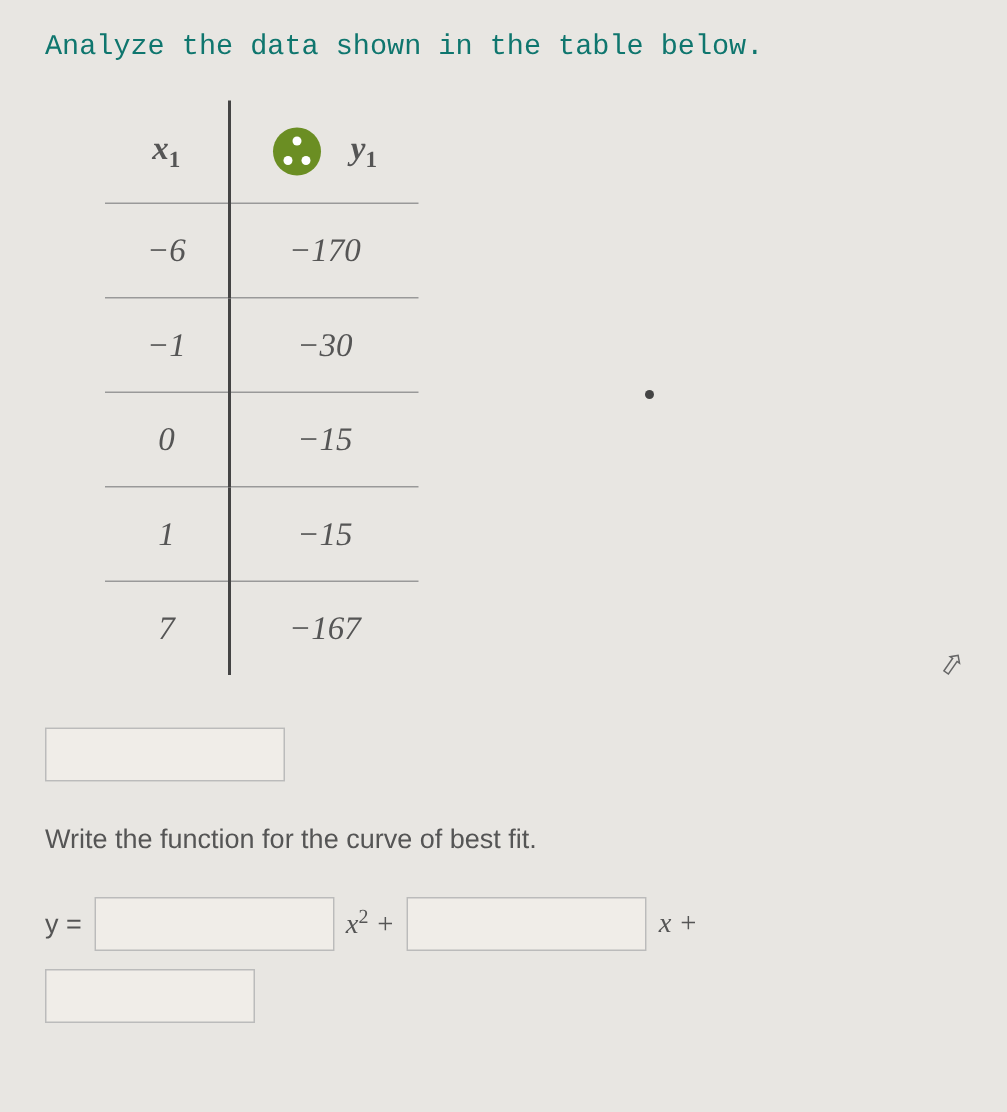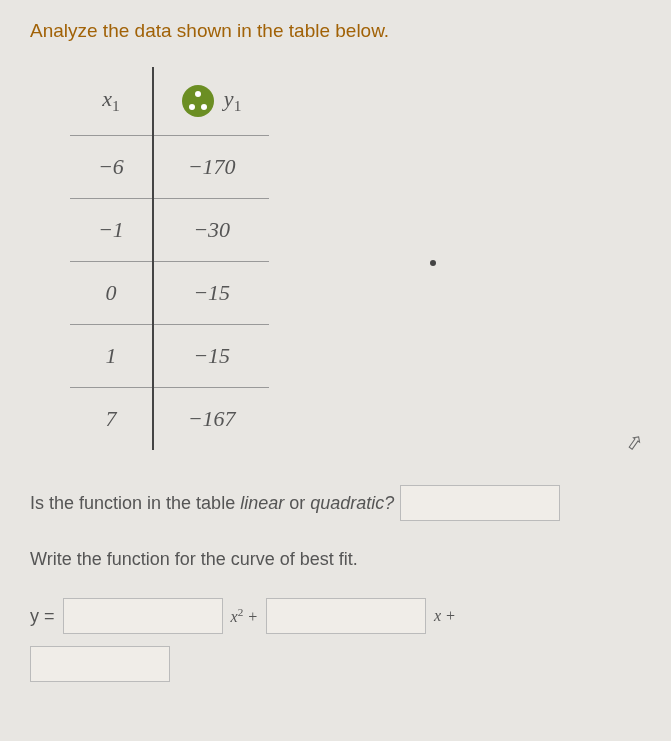--- a/index.html
+++ b/index.html
@@ -6,48 +6,48 @@
     body {
       font-family: Georgia, 'Times New Roman', serif;
       background: #e8e6e2;
       width: 671px;
       height: 741px;
       padding: 20px 30px;
       color: #333;
       position: relative;
     }
     .instruction {
-      font-family: Liberation Sans, sans-serif;
+      font-family: Liberation Mono, monospace;
       font-size: 19px;
-      color: #a16207;
+      color: #0f766e;
       margin-bottom: 25px;
     }
     .data-table {
       margin-left: 40px;
       margin-bottom: 35px;
       border-collapse: collapse;
     }
     .data-table th, .data-table td {
       padding: 18px 28px;
       text-align: center;
       font-size: 22px;
       font-style: italic;
       color: #555;
       border-bottom: 1px solid #999;
     }
     .data-table th {
-      font-weight: normal;
+      font-weight: bold;
       position: relative;
     }
     .col-x { border-right: 2px solid #444; }
     .y-header-cell {
       display: flex;
       align-items: center;
       justify-content: center;
-      gap: 10px;
+      gap: 20px;
     }
     .toggle-icon {
       width: 32px;
       height: 32px;
       border-radius: 50%;
       background: #6b8e23;
       position: relative;
       flex-shrink: 0;
     }
     .toggle-icon::before {
@@ -95,21 +95,21 @@
       flex-wrap: wrap;
       gap: 8px;
       font-family: -apple-system, Helvetica, Arial, sans-serif;
       font-size: 18px;
       color: #555;
       margin-bottom: 12px;
     }
     .math-term {
       font-family: Georgia, serif;
       font-style: italic;
-      font-size: 16px;
+      font-size: 19px;
     }
     .sup { font-size: 0.7em; vertical-align: super; font-style: normal; }
     .cursor-icon {
       position: absolute;
       right: 28px;
       top: 430px;
       font-size: 20px;
       color: #666;
       transform: rotate(-10deg);
     }
@@ -163,23 +163,20 @@
       <td class="col-x">7</td>
       <td>−167</td>
     </tr>
   </tbody>
 </table>
 
 <div class="dot"></div>
 <div class="cursor-icon">⬀</div>
 
 <div class="question-row">
-  <span>
-    <span>Is the function in the table </span><em>linear</em><span> or </span><em>quadratic?</em>
-  </span>
   <span class="input-box wide"></span>
 </div>
 
 <div class="question-row">
   <span>Write the function for the curve of best fit.</span>
 </div>
 
 <div class="equation-row">
   <span>y =</span>
   <span class="input-box wide"></span>

